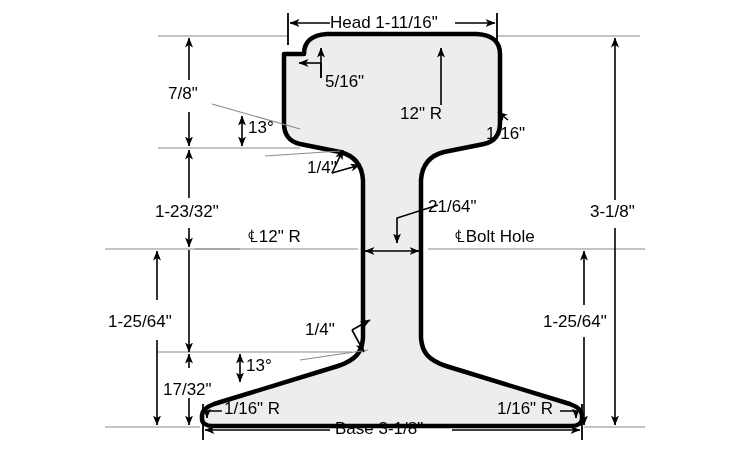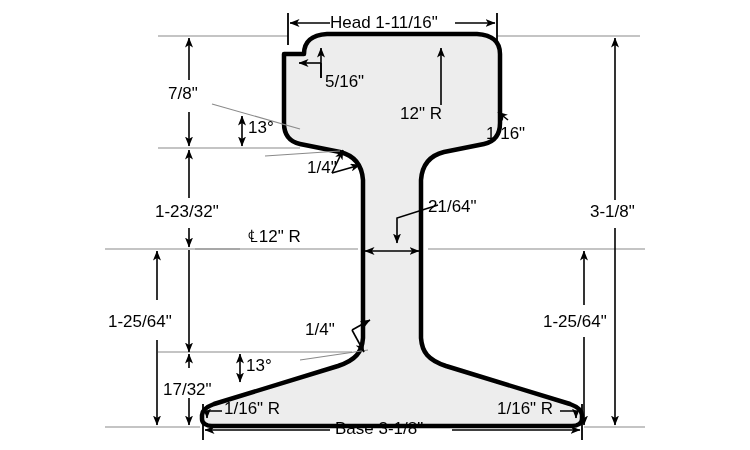--- a/index.html
+++ b/index.html
@@ -217,20 +217,21 @@
   <div class="lbl" style="left:248px; top:119px;">13°</div>
 
   <div class="lbl" style="left:307px; top:159px;">1/4"</div>
 
   <div class="lbl" style="left:155px; top:203px;">1-23/32"</div>
 
   <div class="lbl" style="left:248px; top:228px;"><span class="cl-sym">℄</span><span>12" R</span></div>
 
   <div class="lbl" style="left:428px; top:198px;">21/64"</div>
 
+  <div class="lbl" style="left:455px; top:228px;"><span class="cl-sym">℄</span><span>Bolt Hole</span></div>
 
   <div class="lbl" style="left:590px; top:203px;">3-1/8"</div>
 
   <div class="lbl" style="left:108px; top:313px;">1-25/64"</div>
 
   <div class="lbl" style="left:543px; top:313px;">1-25/64"</div>
 
   <div class="lbl" style="left:305px; top:321px;">1/4"</div>
 
   <div class="lbl" style="left:246px; top:357px;">13°</div>

